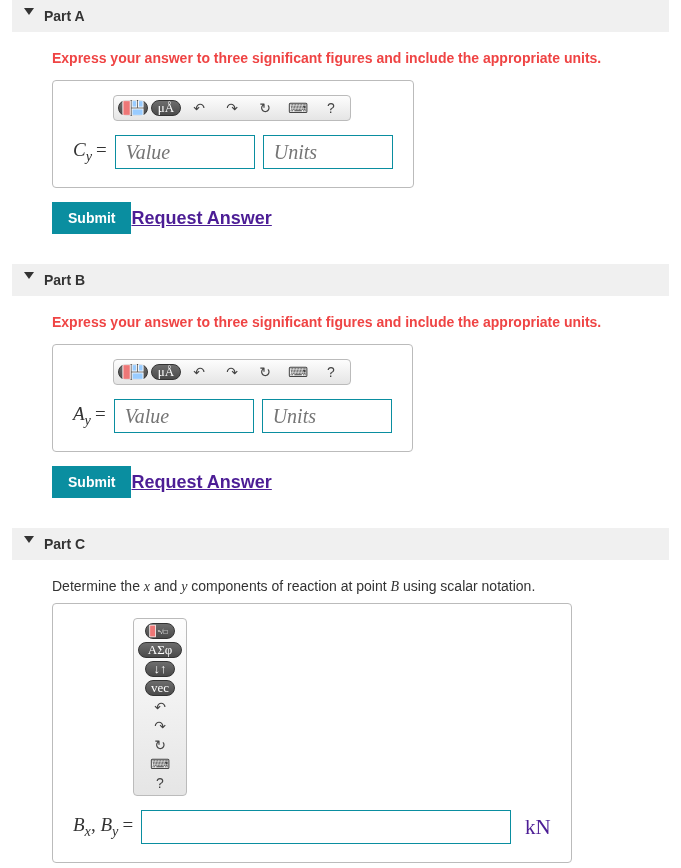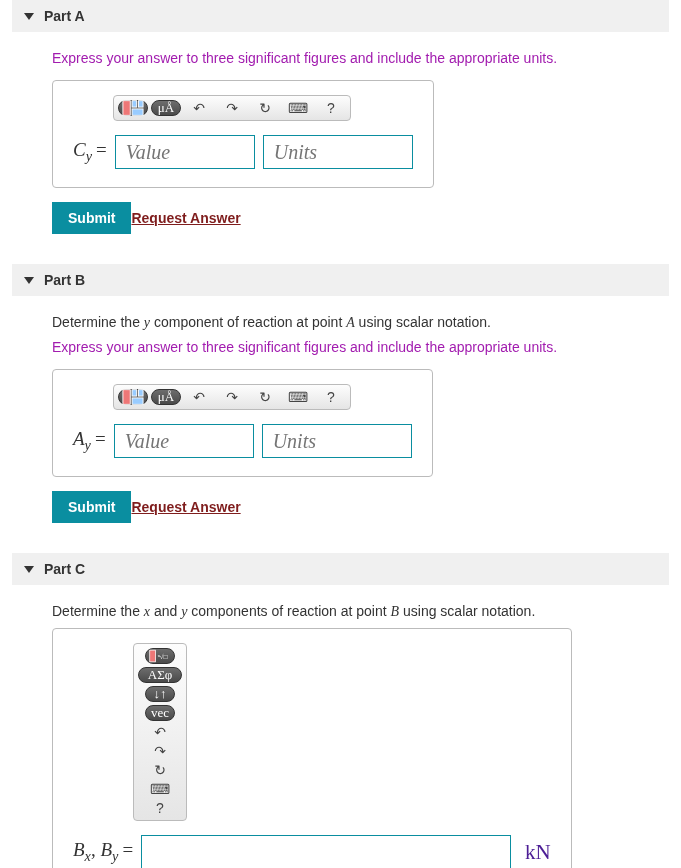--- a/index.html
+++ b/index.html
@@ -9,34 +9,33 @@
     color: #333;
     margin: 0;
     padding: 0 12px 20px 12px;
     background: #fff;
   }
   .part { margin-bottom: 30px; }
   .part-header {
     background: #f0f0f0;
     padding: 8px 12px;
     display: flex;
-    align-items: center;
     gap: 10px;
     font-weight: bold;
     color: #333;
   }
   .caret {
     width: 0; height: 0;
     border-left: 5px solid transparent;
     border-right: 5px solid transparent;
     border-top: 7px solid #333;
   }
   .part-body { padding: 18px 0 0 40px; }
   .prompt-line { margin-bottom: 8px; color: #333; }
-  .instr-line { font-weight: normal; margin-bottom: 14px; color: #a21caf; }
+  .instr-line { font-weight: bold; margin-bottom: 14px; color: #ef4444; }
   .math-var {
     font-family: "Times New Roman", Times, serif;
     font-style: italic;
   }
   .math-sub {
     font-family: "Times New Roman", Times, serif;
     font-style: italic;
     font-size: 0.75em;
     vertical-align: sub;
   }
@@ -99,43 +98,43 @@
     height: 34px;
     font-family: "Times New Roman", Times, serif;
     font-style: italic;
     font-size: 20px;
     color: #888;
     padding: 0 10px;
     outline: none;
     background: #fff;
   }
   .value-field { width: 140px; }
-  .units-field { width: 150px; }
+  .units-field { width: 130px; }
   .wide-field { width: 370px; font-size: 16px; font-style: normal; }
   .unit-suffix {
     font-family: "Times New Roman", Times, serif;
     font-size: 21px;
     color: #4c1d95;
     margin-left: 6px;
   }
   .actions { margin-top: 14px; display: flex; align-items: center; }
   .submit-btn {
     background: #0a8ea0;
     color: #fff;
     border: none;
     padding: 8px 16px;
     font-size: 14px;
     font-weight: bold;
     cursor: pointer;
   }
   .request-link {
-    color: #7f1d1d;
+    color: #4c1d95;
     font-weight: bold;
     text-decoration: underline;
-    font-size: 14px;
+    font-size: 18px;
     cursor: pointer;
   }
   .templates-btn svg { width: 22px; height: 18px; }
 </style>
 </head>
 <body>
 
 <div class="part">
   <div class="part-header">
     <span class="caret"></span>
@@ -176,23 +175,20 @@
     </div>
   </div>
 </div>
 
 <div class="part">
   <div class="part-header">
     <span class="caret"></span>
     <span>Part B</span>
   </div>
   <div class="part-body">
-    <div class="prompt-line">
-      <span>Determine the </span><span class="math-var">y</span><span> component of reaction at point </span><span class="math-var">A</span><span> using scalar notation.</span>
-    </div>
     <div class="instr-line">Express your answer to three significant figures and include the appropriate units.</div>
 
     <div class="answer-box">
       <div class="toolbar">
         <span class="tbtn dark templates-btn">
           <svg viewBox="0 0 24 18">
               <rect x="1" y="1" width="8" height="16" fill="#e77" stroke="#fff"></rect>
               <rect x="11" y="1" width="5" height="7" fill="#9cf" stroke="#fff"></rect>
               <rect x="11" y="10" width="12" height="7" fill="#9cf" stroke="#fff"></rect>
               <rect x="18" y="1" width="5" height="7" fill="#9cf" stroke="#fff"></rect>

